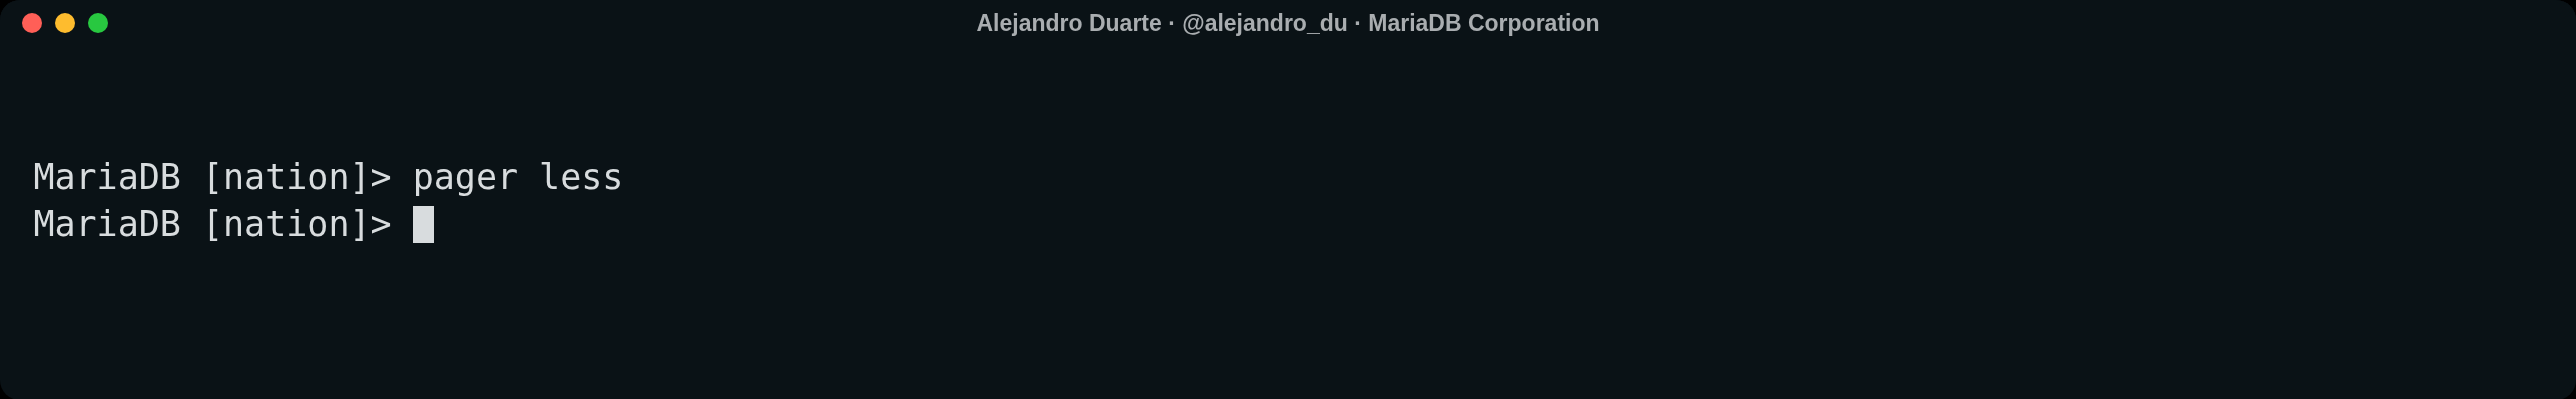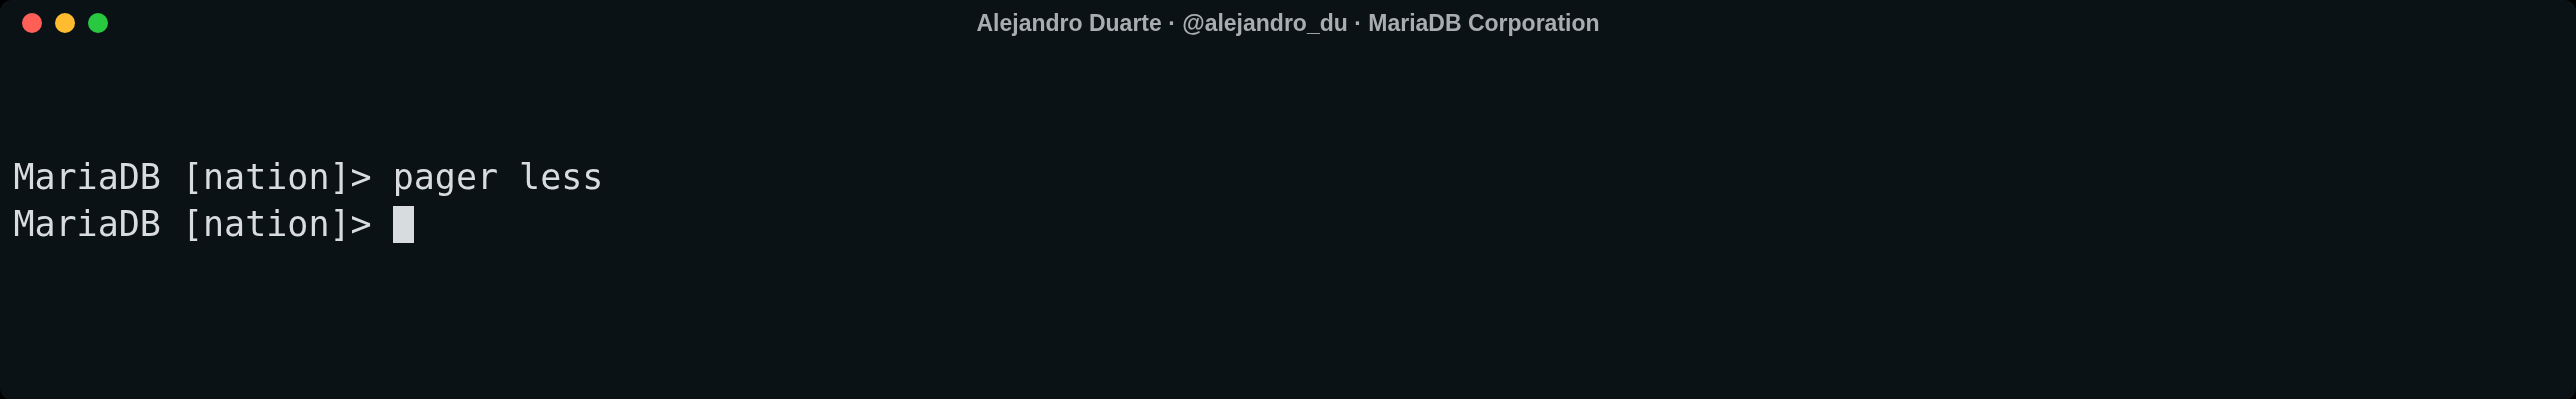--- a/index.html
+++ b/index.html
@@ -11,21 +11,21 @@
     background: #000;
     width: 2576px;
     height: 400px;
     overflow: hidden;
     font-family: -apple-system, BlinkMacSystemFont, "Segoe UI", Helvetica, Arial, sans-serif;
   }
   .terminal-window {
     width: 2576px;
     height: 400px;
     background: #0a1216;
-    border-radius: 12px;
+    border-radius: 20px;
     overflow: hidden;
     display: flex;
     flex-direction: column;
   }
   .title-bar {
     height: 46px;
     background: #0a1216;
     display: flex;
     align-items: center;
     position: relative;
@@ -62,20 +62,21 @@
   }
   .terminal-body {
     flex: 1;
     padding: 13.4px 13.4px 0 13.4px;
     font-family: "SF Mono", "Menlo", "Monaco", "Consolas", monospace;
     font-size: 35px;
     line-height: 1.35;
     color: #d8dcde;
     white-space: pre;
     overflow: hidden;
+    margin-left: 20px;
   }
   .line {
     display: block;
   }
   .cursor-block {
     display: inline-block;
     width: 0.6em;
     height: 1.05em;
     background: #d8dcde;
     vertical-align: text-bottom;

